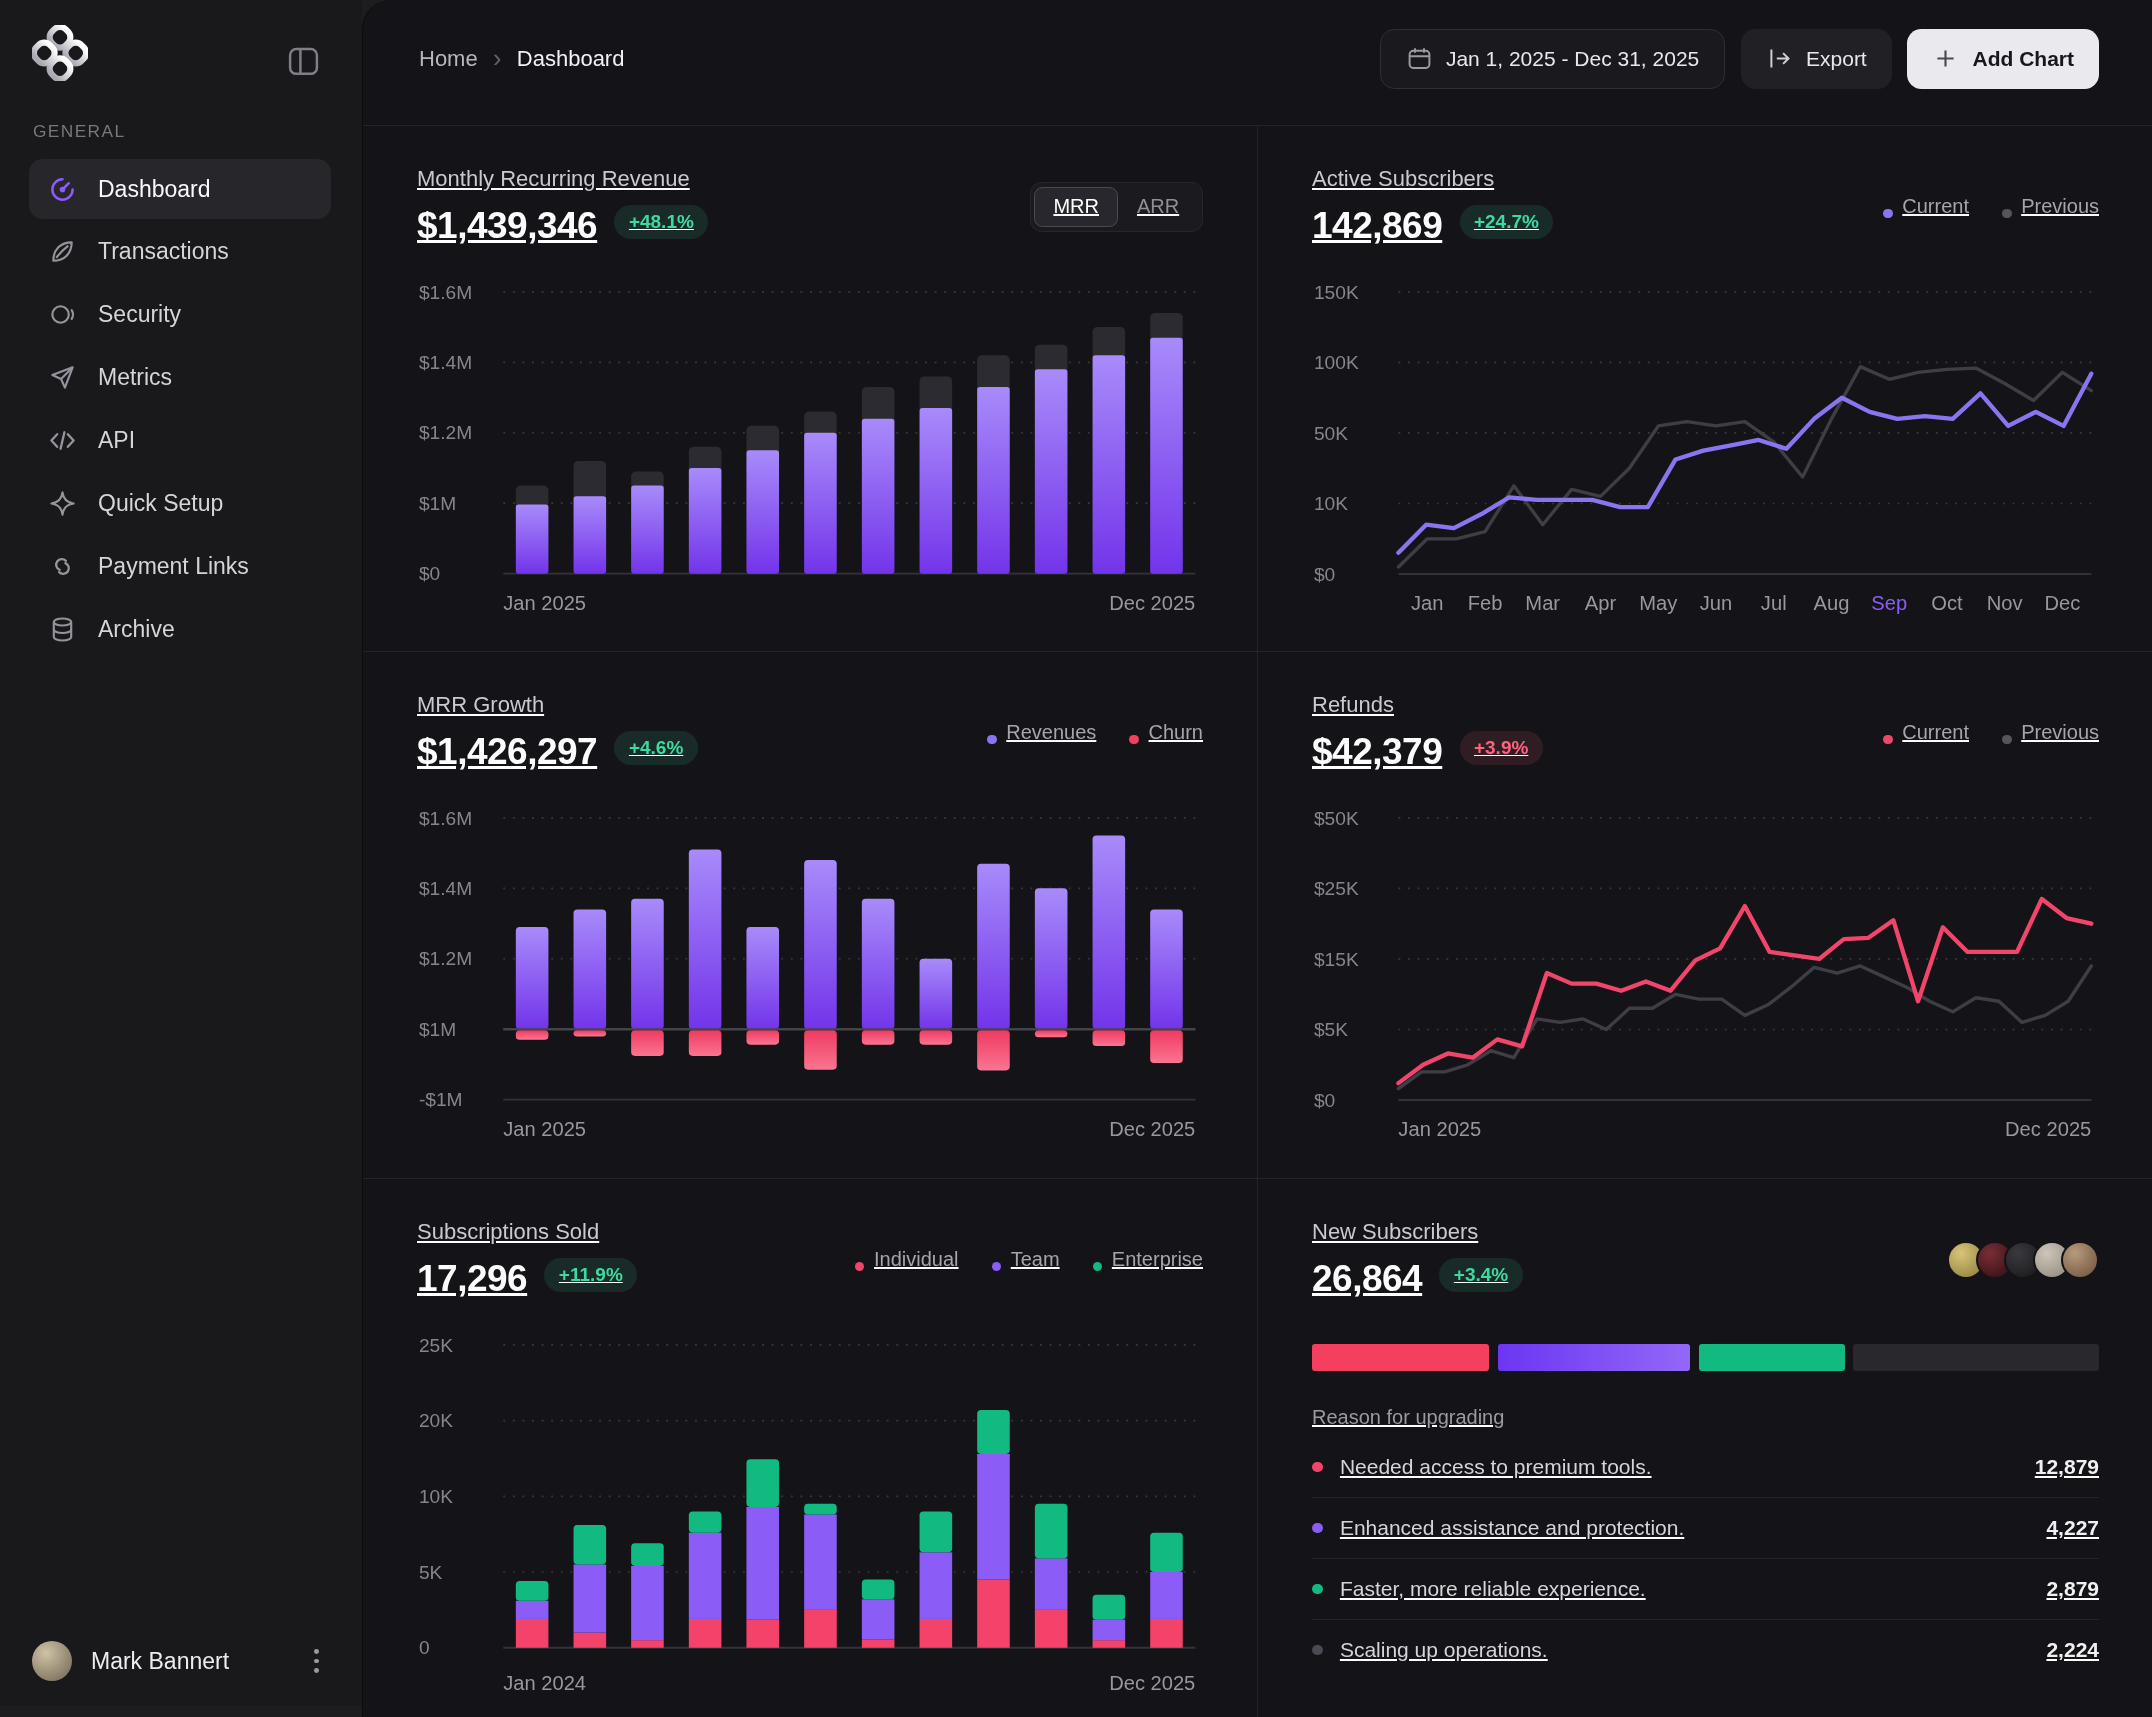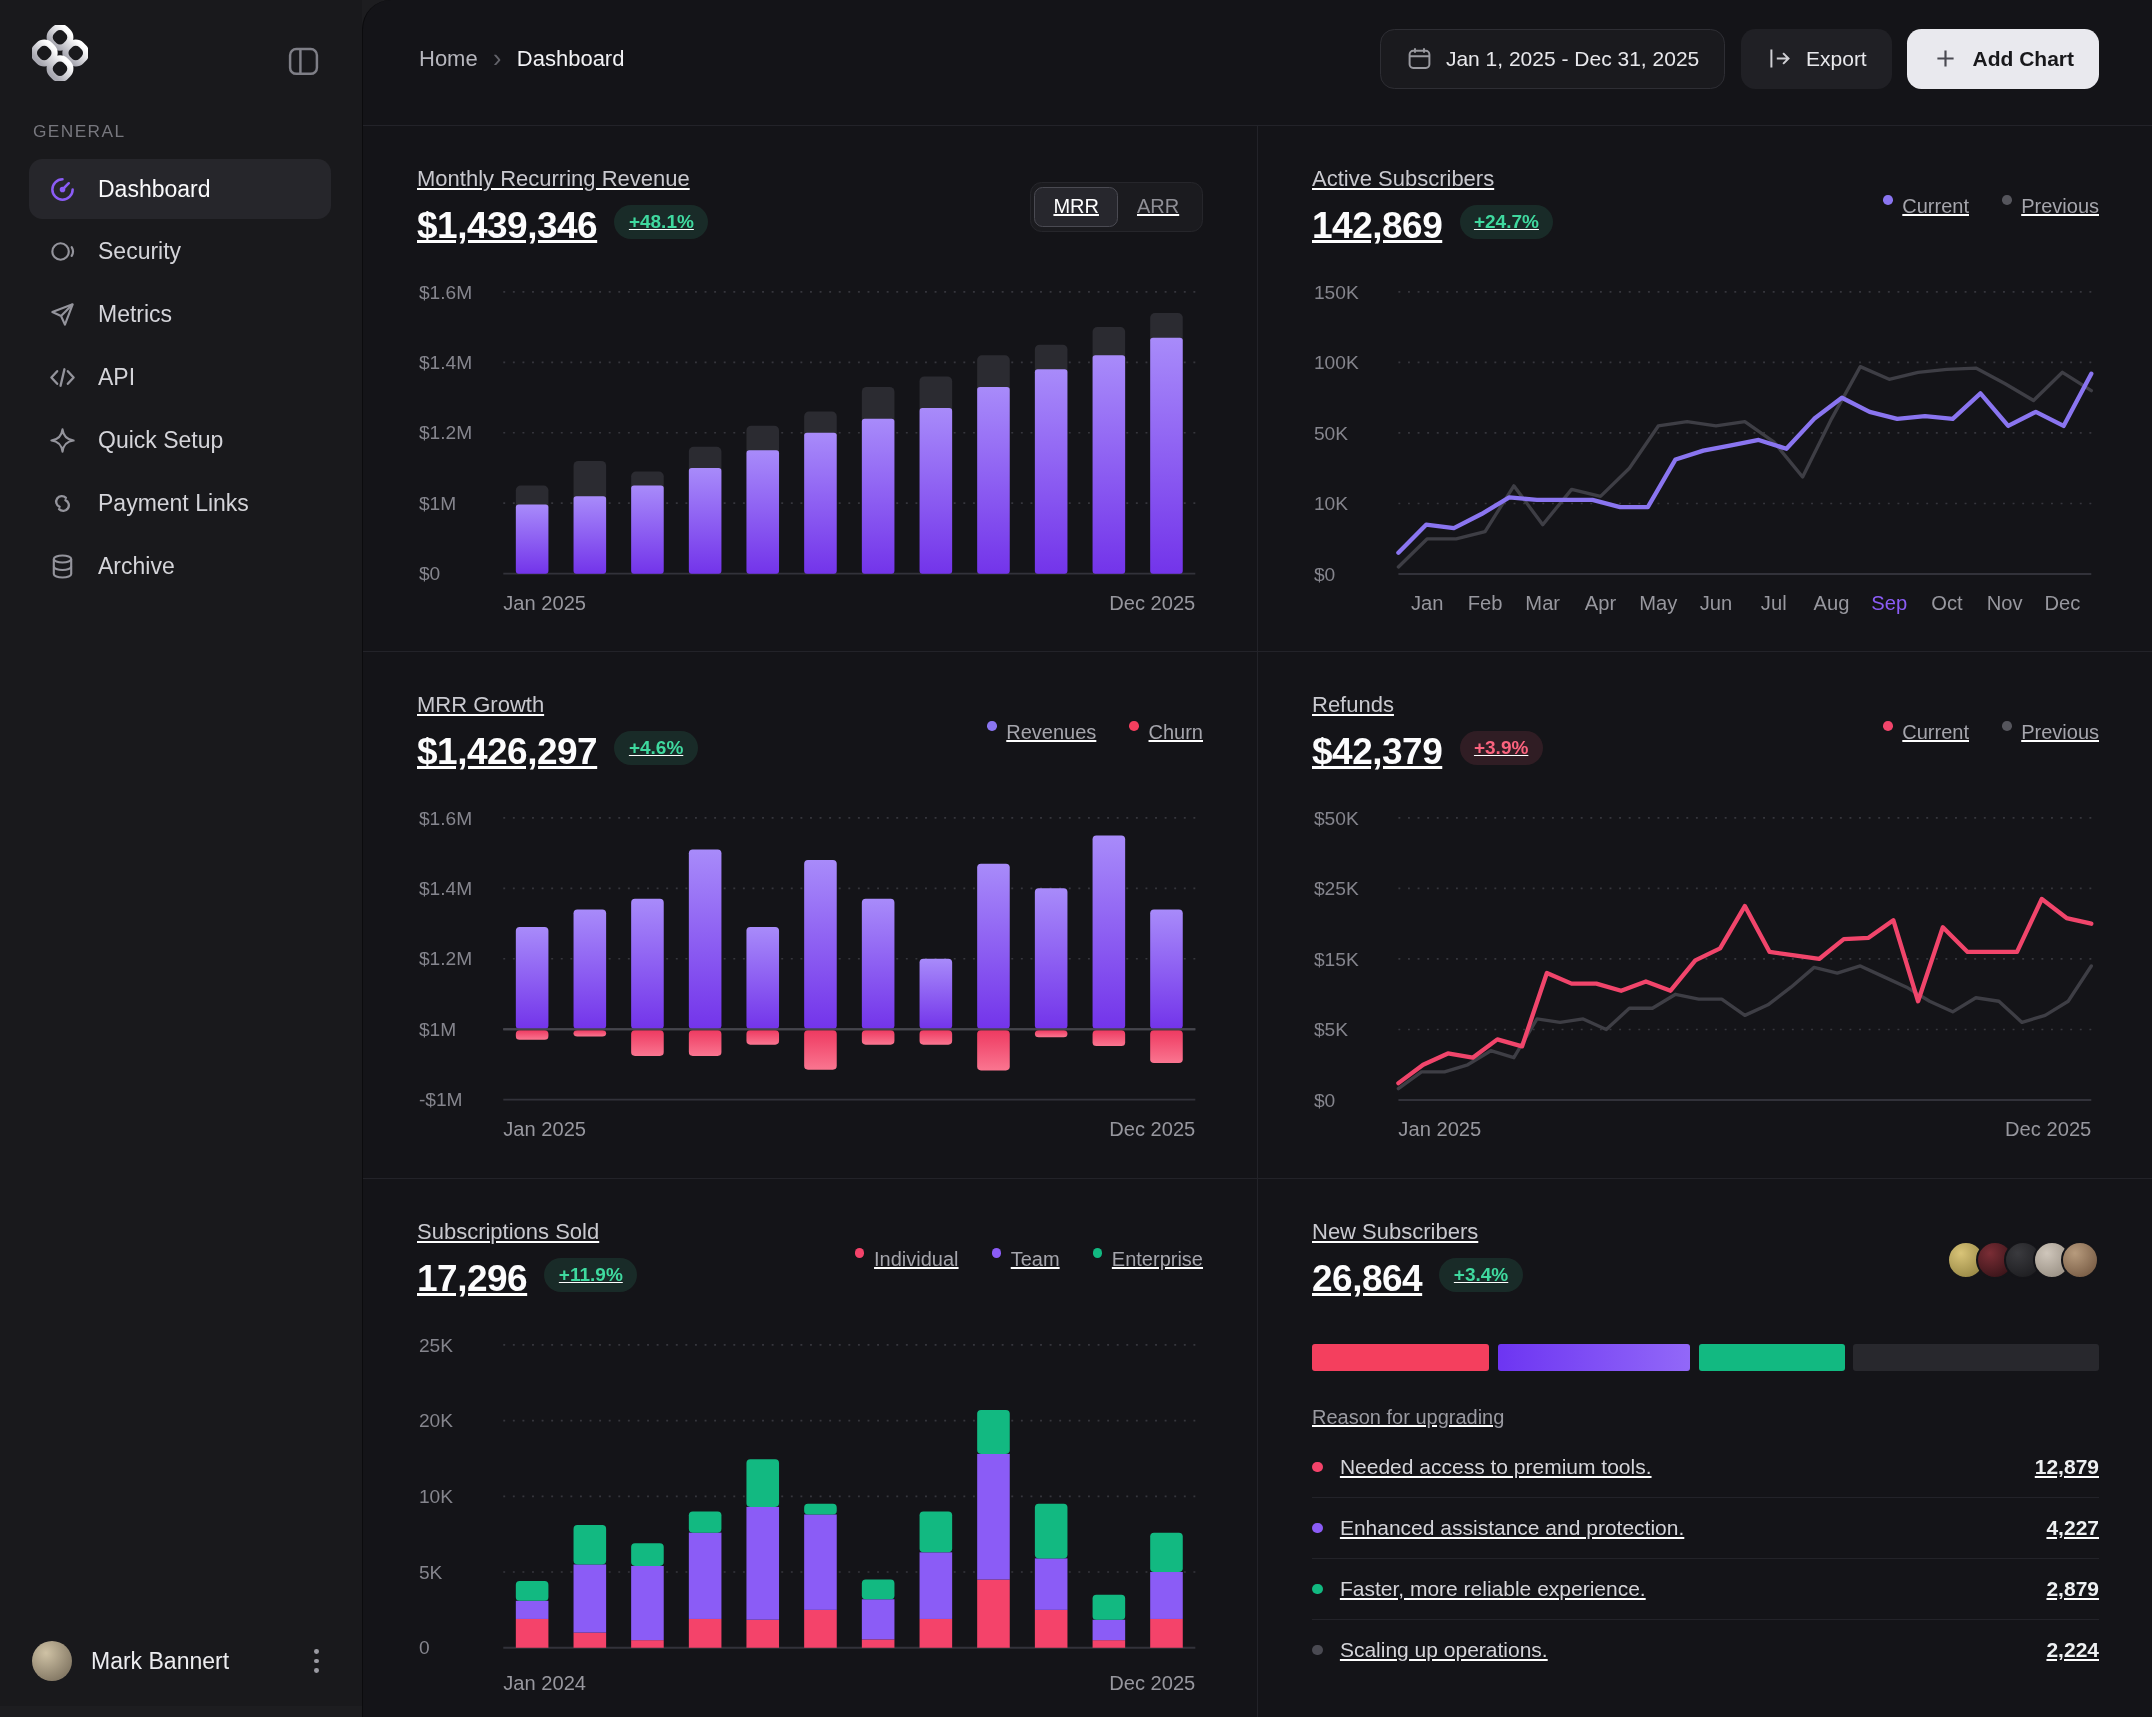--- a/index.html
+++ b/index.html
@@ -56,21 +56,21 @@
   .chart { margin-top:17.3px; }
   .chart svg { width:100%; height:auto; }
 
   
   .toggle { display:flex; background:#1b1b1f; border:1px solid #26262b; border-radius:11.5px; padding:3.8px; }
   .toggle-opt { font-size:20px; color:#8f8f96; padding:8.6px 19px; border-radius:8.6px; cursor:pointer; }
   .toggle-opt.active { background:#27272d; border:1px solid #4a4a52; color:#fff; padding:7.7px 18px; }
 
   
   .legend { display:flex; gap:33px; align-items:center; }
-  .legend-item { display:flex; align-items:flex-start; gap:9.6px; font-size:20px; color:#a5a5ac; }
+  .legend-item { display:flex; align-items:flex-end; gap:9.6px; font-size:20px; color:#a5a5ac; }
   .legend-item .dot { width:9.6px; height:9.6px; border-radius:50%; flex:none; }
 
   
   .avatars { display:flex; }
   .avatar { width:38px; height:38px; border-radius:50%; border:2.9px solid #141418; margin-left:-9.6px; }
   .avatar:first-child { margin-left:0; }
   .progress { display:flex; gap:8.6px; height:27px; margin-top:44px; }
   .progress .seg { border-radius:2.9px; }
   .seg-purple { background:linear-gradient(90deg,#6d35f2,#9268f8); }
   .reason-label { margin-top:35px; font-size:20px; color:#9a9aa1; }
@@ -111,20 +111,29 @@
   <nav class="nav">
       <div class="nav-item active">
         <span class="nav-icon">
           <svg viewBox="0 0 30 30" fill="none" stroke="currentColor" stroke-width="2.6" stroke-linecap="round">
             <path d="M15 4.5 A10.5 10.5 0 1 0 25.5 15"></path>
             <path d="M15 15 L21.5 8.5"></path>
             <circle cx="15" cy="15" r="1.6" fill="currentColor"></circle>
           </svg>
         </span>
         <span>Dashboard</span>
+      </div>
+      <div class="nav-item">
+        <span class="nav-icon">
+          <svg viewBox="0 0 30 30" fill="none" stroke="currentColor" stroke-width="2.2" stroke-linejoin="round">
+            <path d="M5.5 24.5 C5.5 13 13 5.5 24.5 5.5 C24.5 17 17 24.5 5.5 24.5 Z"></path>
+            <path d="M8.5 21.5 C12 17 16 13 21 9"></path>
+          </svg>
+        </span>
+        <span>Transactions</span>
       </div>
       <div class="nav-item">
         <span class="nav-icon">
           <svg viewBox="0 0 30 30" fill="none" stroke="currentColor" stroke-width="2.2" stroke-linecap="round">
             <circle cx="13" cy="15" r="8.5"></circle>
             <path d="M24.5 10.5 a8.5 8.5 0 0 1 0 9"></path>
           </svg>
         </span>
         <span>Security</span>
       </div>

